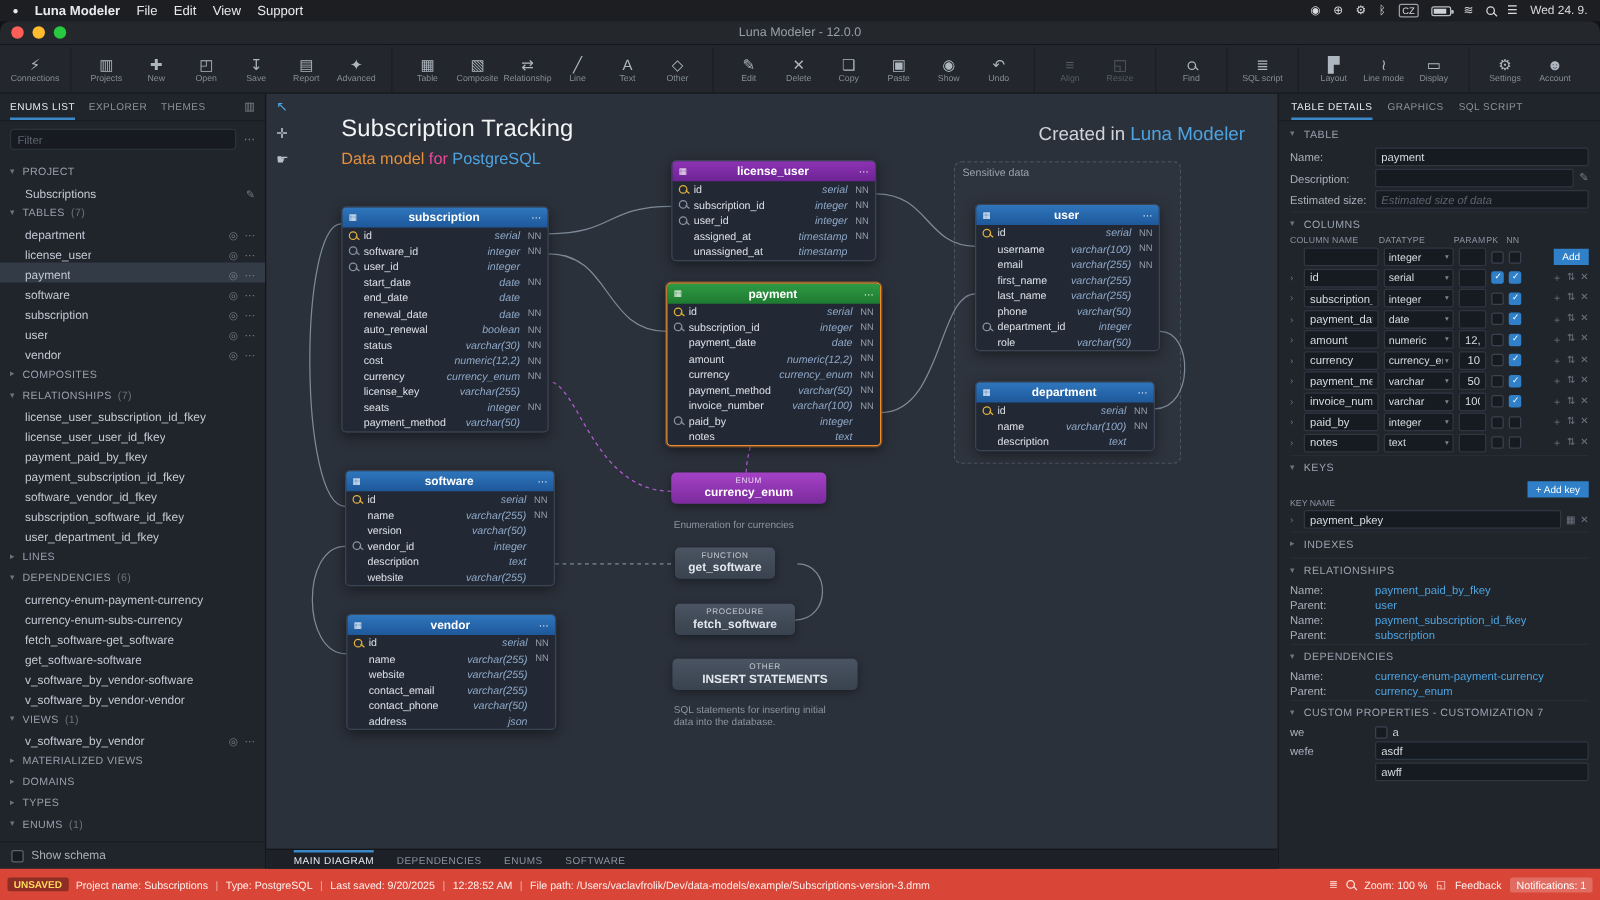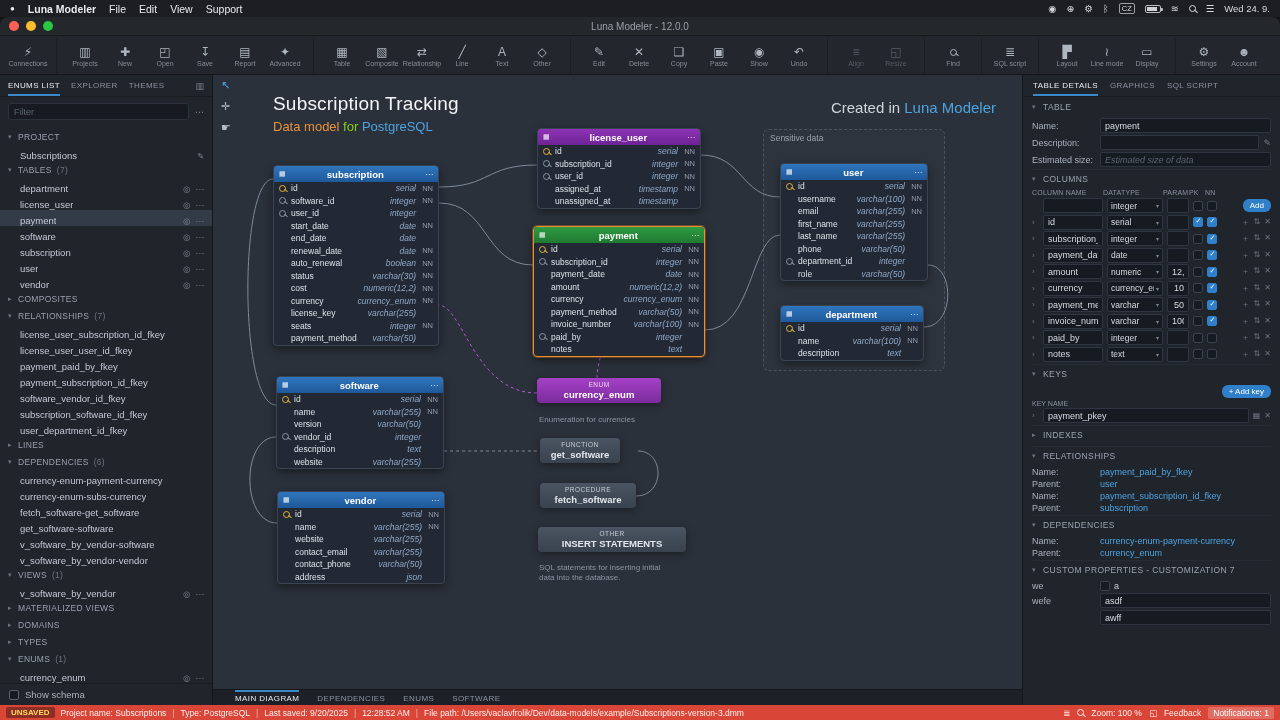--- a/index.html
+++ b/index.html
@@ -67,21 +67,21 @@
   .side-foot span.t{font-size:9.5px;color:#aab1ba}
 
   
   .canvas{flex:1;position:relative;background:#2b313b;min-width:0;overflow:hidden}
   .ctools{position:absolute;left:8px;top:4px;display:flex;flex-direction:column;gap:8px;z-index:30}
   .tool{font-size:11px;color:#b7bec7;cursor:default}
   .tool.active{color:#4da3e0}
   .dg-title{position:absolute;left:60px;top:18px;z-index:5}
   .dg-title h1{font-size:19px;font-weight:500;color:#f2f4f6;letter-spacing:.2px}
   .dg-sub{font-size:13px;margin-top:4px}
-  .dg-sub .p1{color:#e8913a}.dg-sub .p2{color:#84cc16}.dg-sub .p3{color:#4da3e0}
+  .dg-sub .p1{color:#e8913a}.dg-sub .p2{color:#ec4899}.dg-sub .p3{color:#4da3e0}
   .created{position:absolute;right:26px;top:24px;font-size:15px;color:#cfd5db;z-index:5}
   .created .brand{color:#4da3e0}
   .rel-svg{position:absolute;inset:0;z-index:1}
   path.rel{stroke:#7e8a98;fill:none;stroke-width:1}
   path.dep{stroke:#7e8a98;fill:none;stroke-width:1;stroke-dasharray:3,3}
   path.enm{stroke:#b55ad6;fill:none;stroke-width:1;stroke-dasharray:3,3}
   .group-box{position:absolute;border:1px dashed #4a5361;border-radius:6px;background:rgba(255,255,255,.015);z-index:0}
   .group-box .glabel{position:absolute;left:6px;top:3px;font-size:8.5px;color:#9aa2ad}
   .ent{position:absolute;background:rgba(34,41,52,.96);border:1px solid #3a4452;border-radius:4px;
     box-shadow:0 3px 10px rgba(0,0,0,.45);z-index:10;font-size:8.5px}
@@ -123,40 +123,40 @@
   .p-sec .chev{width:11px;font-size:7px;color:#6c7480}
   .frow{display:flex;align-items:center;margin:2px 0;gap:4px}
   .flabel{width:64px;color:#a9b1bb;font-size:9px;flex:0 0 auto}
   .inp{flex:1;height:15px;background:#161b22;border:1px solid #2e3641;border-radius:2px;color:#d6dbe2;
     font-size:9px;padding:0 4px;font-family:inherit;min-width:0}
   .inp::placeholder{color:#5c6470;font-style:italic}
   .rowic{color:#737b86;font-size:9px;flex:0 0 auto}
   .chead{display:flex;align-items:center;gap:4px;font-size:7px;color:#8a93a0;letter-spacing:.2px;margin:1px 0 2px}
   .chead .h-name{width:67px}.chead .h-type{width:56px}.chead .h-param{width:22px}
   .chead .h-pk{width:12px}.chead .h-nn{width:12px}
-  .btn-blue{background:#2f80c8;color:#fff;border:none;border-radius:6px;font-size:8px;padding:2px 7px;
+  .btn-blue{background:#2f80c8;color:#fff;border:none;border-radius:0;font-size:8px;padding:2px 7px;
     font-family:inherit;cursor:default;flex:0 0 auto}
   .crow{display:flex;align-items:center;gap:4px;margin:1.5px 0}
   .crow .chv{width:7px;color:#6c7480;font-size:8px;flex:0 0 auto}
   .crow .cin{width:60px;flex:0 0 auto}
   .selbox{width:56px;height:15px;background:#161b22;border:1px solid #2e3641;border-radius:2px;
     display:flex;align-items:center;padding:0 3px;gap:2px;flex:0 0 auto}
   .selbox .sv{flex:1;font-size:8.5px;color:#d6dbe2;overflow:hidden;white-space:nowrap}
   .selbox .car{font-size:6px;color:#7a828c}
   .pin{width:22px;flex:0 0 auto;text-align:right}
   .cb{width:10px;height:10px;border:1px solid #39424e;background:#161b22;border-radius:2px;flex:0 0 auto;position:relative}
   .cb.on{background:#2f80c8;border-color:#2f80c8}
   .cb.on::after{content:"✓";color:#fff;font-size:7px;position:absolute;left:1.5px;top:-1px}
   .ric{display:flex;gap:4px;margin-left:auto;color:#6c7480;font-size:8px;flex:0 0 auto}
   .keys-head{display:flex;justify-content:flex-end;margin:2px 0}
   .klabel{font-size:7px;color:#8a93a0;margin:2px 0 1px}
   .linkv{color:#4da3e0;font-size:9px;overflow:hidden;white-space:nowrap;text-overflow:ellipsis}
 
   
-  .statusbar{height:15px;background:#d94537;display:flex;align-items:center;gap:6px;padding:0 6px;
+  .statusbar{height:25px;background:#d94537;display:flex;align-items:center;gap:6px;padding:0 6px;
     font-size:8.5px;color:#ffefec;flex:0 0 auto}
   .chip{background:rgba(0,0,0,.35);color:#ffd95e;font-weight:bold;font-size:8px;border-radius:2px;padding:1px 5px}
   .sb-sep{color:rgba(255,255,255,.55)}
   .sb-right{margin-left:auto;display:flex;align-items:center;gap:7px}
   .notif{background:rgba(255,255,255,.22);border-radius:2px;padding:1px 5px;color:#fff}
   .sb-ic{font-size:8.5px;color:#ffe4df}
 </style>
 </head>
 <body>
 

